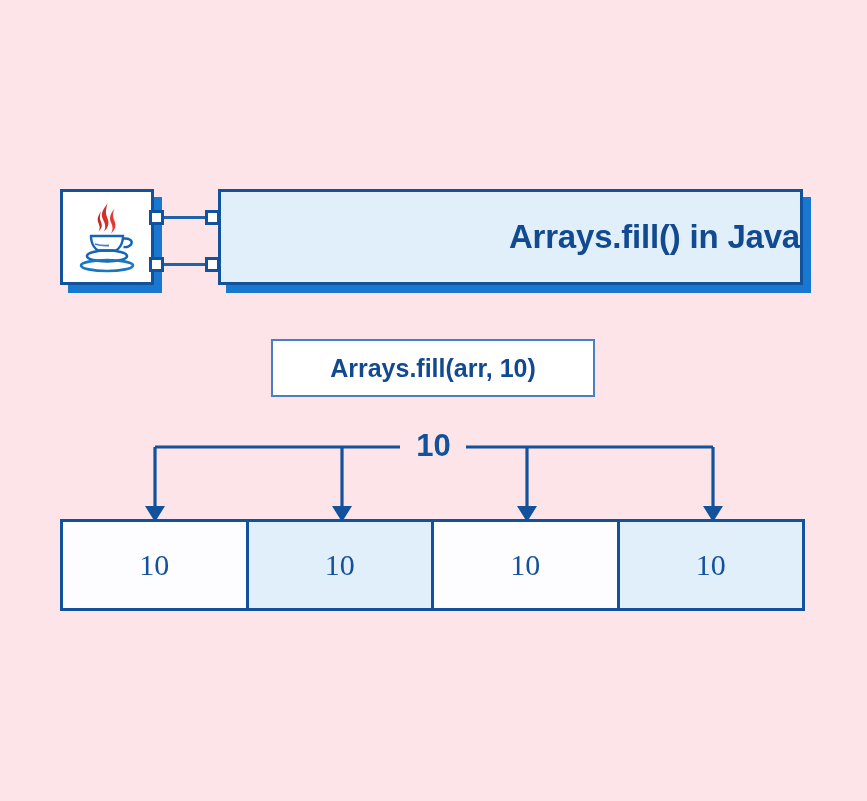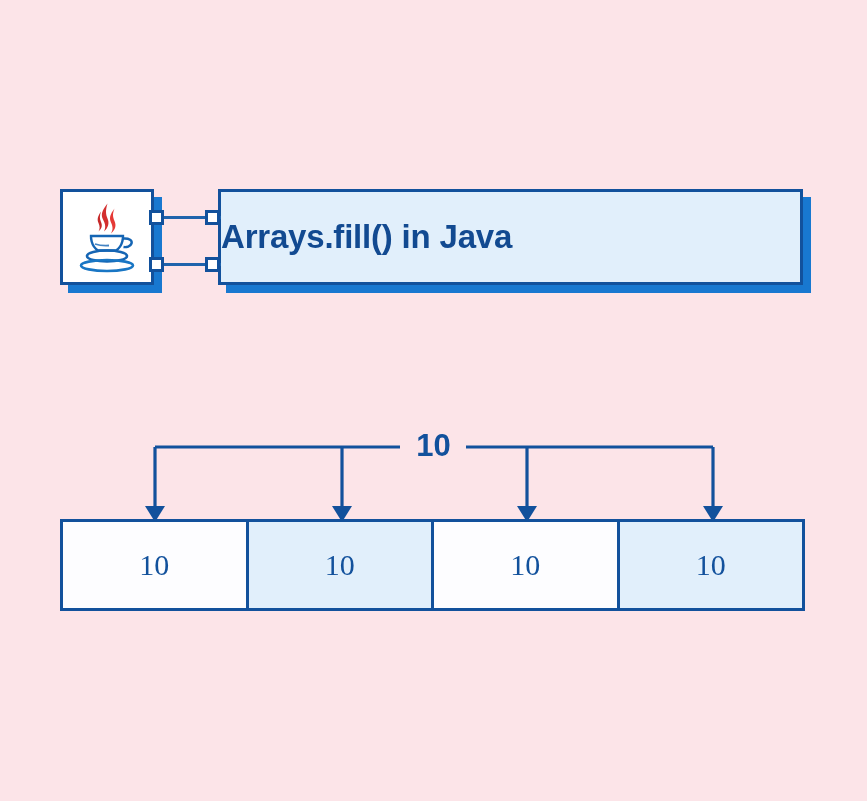--- a/index.html
+++ b/index.html
@@ -62,21 +62,21 @@
     position: absolute;
     left: 218px;
     top: 189px;
     width: 585px;
     height: 96px;
     background: #e1effb;
     border: 3px solid #12519c;
     box-sizing: border-box;
     display: flex;
     align-items: center;
-    justify-content: flex-start;
+    justify-content: flex-end;
     z-index: 3;
   }
   #title-card-shadow {
     left: 226px;
     top: 197px;
     width: 585px;
     height: 96px;
     z-index: 2;
   }
   #title-text {
@@ -206,20 +206,23 @@
   <div class="conn-sq" style="left:149px; top:210px;"></div>
   <div class="conn-sq" style="left:205px; top:210px;"></div>
   <div class="conn-sq" style="left:149px; top:257px;"></div>
   <div class="conn-sq" style="left:205px; top:257px;"></div>
 
   <div class="shadow-block" id="title-card-shadow"></div>
   <div id="title-card">
     <span id="title-text">Arrays.fill() in Java</span>
   </div>
 
+  <div id="code-box">
+    <span id="code-text">Arrays.fill(arr, 10)</span>
+  </div>
 
   <svg id="bracket-svg" viewBox="0 0 867 115">
     <g stroke="#12519c" stroke-width="3.2" fill="none">
 
       <line x1="155" y1="27" x2="400" y2="27"></line>
 
       <line x1="466" y1="27" x2="713" y2="27"></line>
 
       <line x1="155" y1="27" x2="155" y2="87"></line>
       <line x1="342" y1="27" x2="342" y2="87"></line>

